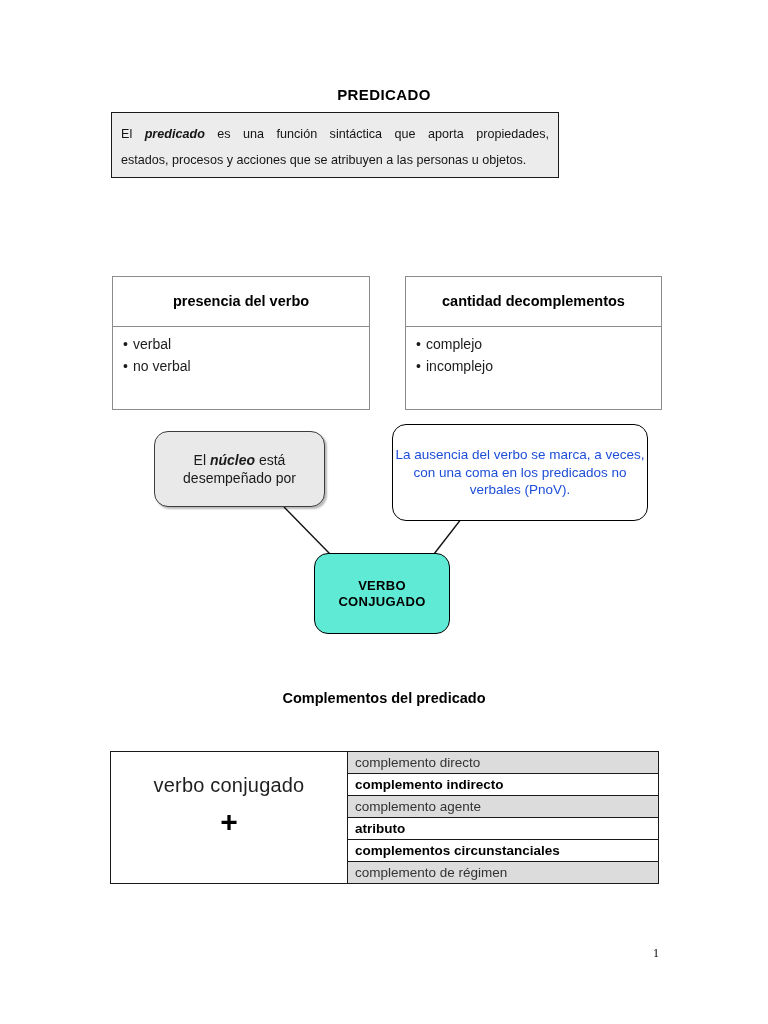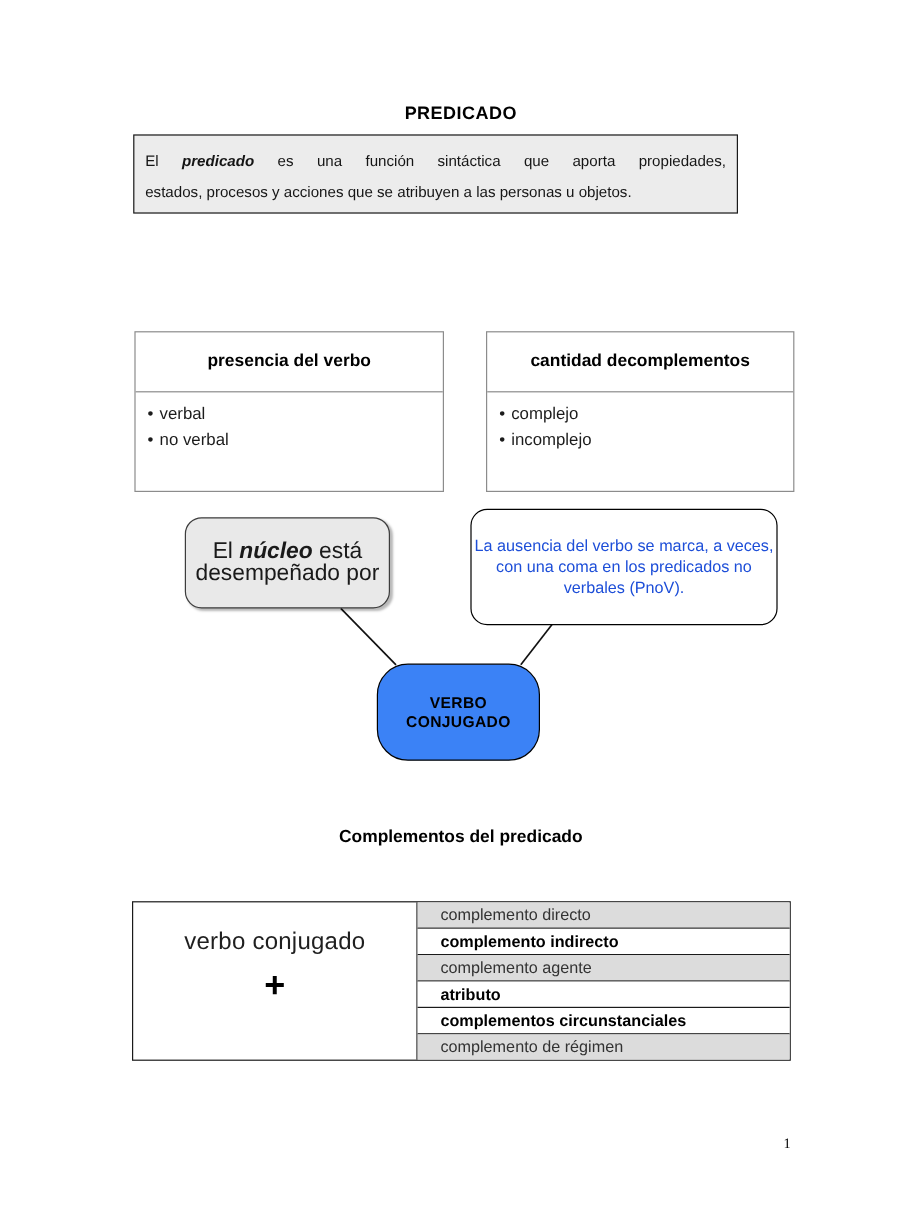--- a/index.html
+++ b/index.html
@@ -33,21 +33,21 @@
     font-size: 15px;
     font-weight: bold;
     letter-spacing: 0.4px;
   }
 
   
   .definition-box {
     position: absolute;
     left: 111px;
     top: 112px;
-    width: 504px;
+    width: 448px;
     height: 66px;
     background: #ececec;
     border: 1.3px solid #1a1a1a;
     box-sizing: border-box;
     padding: 8px 9px 0 9px;
   }
   .definition-text {
     font-size: 12.6px;
     line-height: 26px;
     text-align: justify;
@@ -122,21 +122,21 @@
   }
   .callout-nucleo {
     left: 154px;
     top: 431px;
     width: 171px;
     height: 76px;
     background: #e9e9e9;
     border: 1.4px solid #3d3d3d;
     border-radius: 14px;
     box-shadow: 2px 2px 2px rgba(0,0,0,0.28);
-    font-size: 19px;
+    font-size: 14px;
     line-height: 18px;
     color: #1a1a1a;
   }
   .callout-nucleo .kw { font-weight: bold; font-style: italic; }
 
   .callout-ausencia {
     left: 392px;
     top: 424px;
     width: 256px;
     height: 97px;
@@ -146,23 +146,23 @@
     font-size: 13.5px;
     line-height: 17.5px;
     color: #1d4ed8;
   }
 
   .callout-verbo {
     left: 314px;
     top: 553px;
     width: 136px;
     height: 81px;
-    background: #3b82f6;
+    background: #5eead4;
     border: 1.7px solid #000000;
-    border-radius: 26px;
+    border-radius: 14px;
     font-size: 13px;
     font-weight: bold;
     line-height: 16px;
     letter-spacing: 0.3px;
   }
 
   
   .connectors {
     position: absolute;
     left: 0; top: 0;
@@ -207,21 +207,21 @@
   .comp-right {
     flex: 1;
     display: flex;
     flex-direction: column;
   }
   .comp-row {
     flex: 1;
     box-sizing: border-box;
     display: flex;
     align-items: center;
-    padding-left: 19px;
+    padding-left: 7px;
     font-size: 13.5px;
     color: #222222;
     border-bottom: 1.1px solid #1a1a1a;
   }
   .comp-row:last-child { border-bottom: none; }
   .comp-row.shaded { background: #dcdcdc; color: #333333; }
   .comp-row.plain { background: #ffffff; font-weight: bold; color: #000000; }
 
   
   .page-number {

